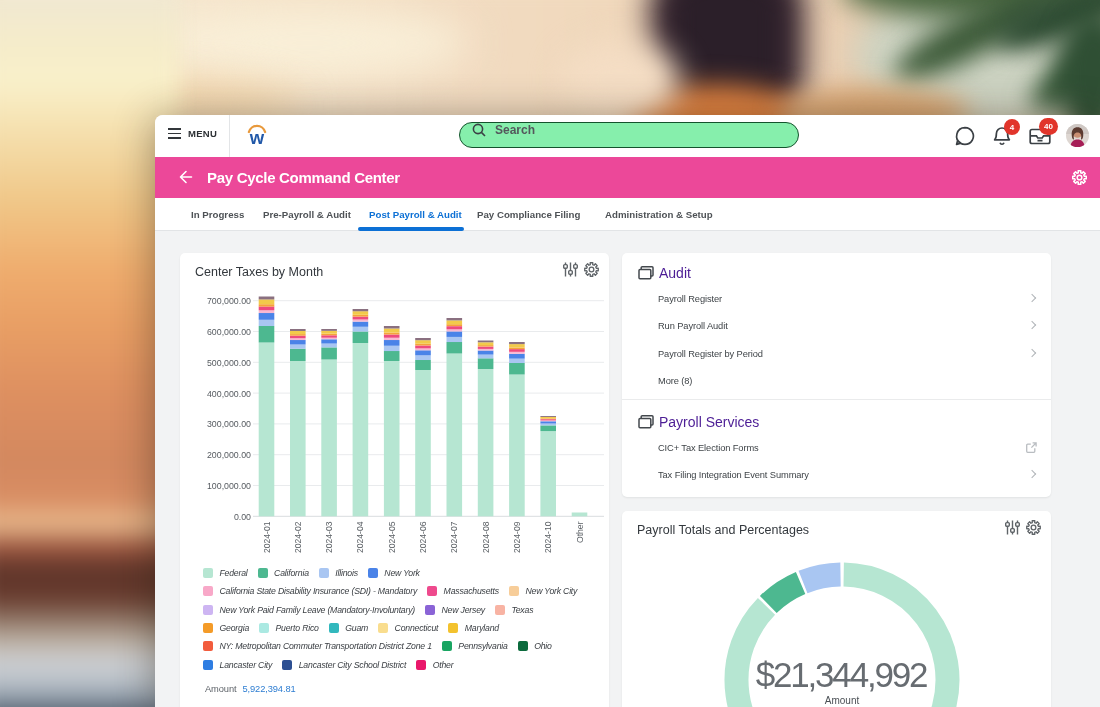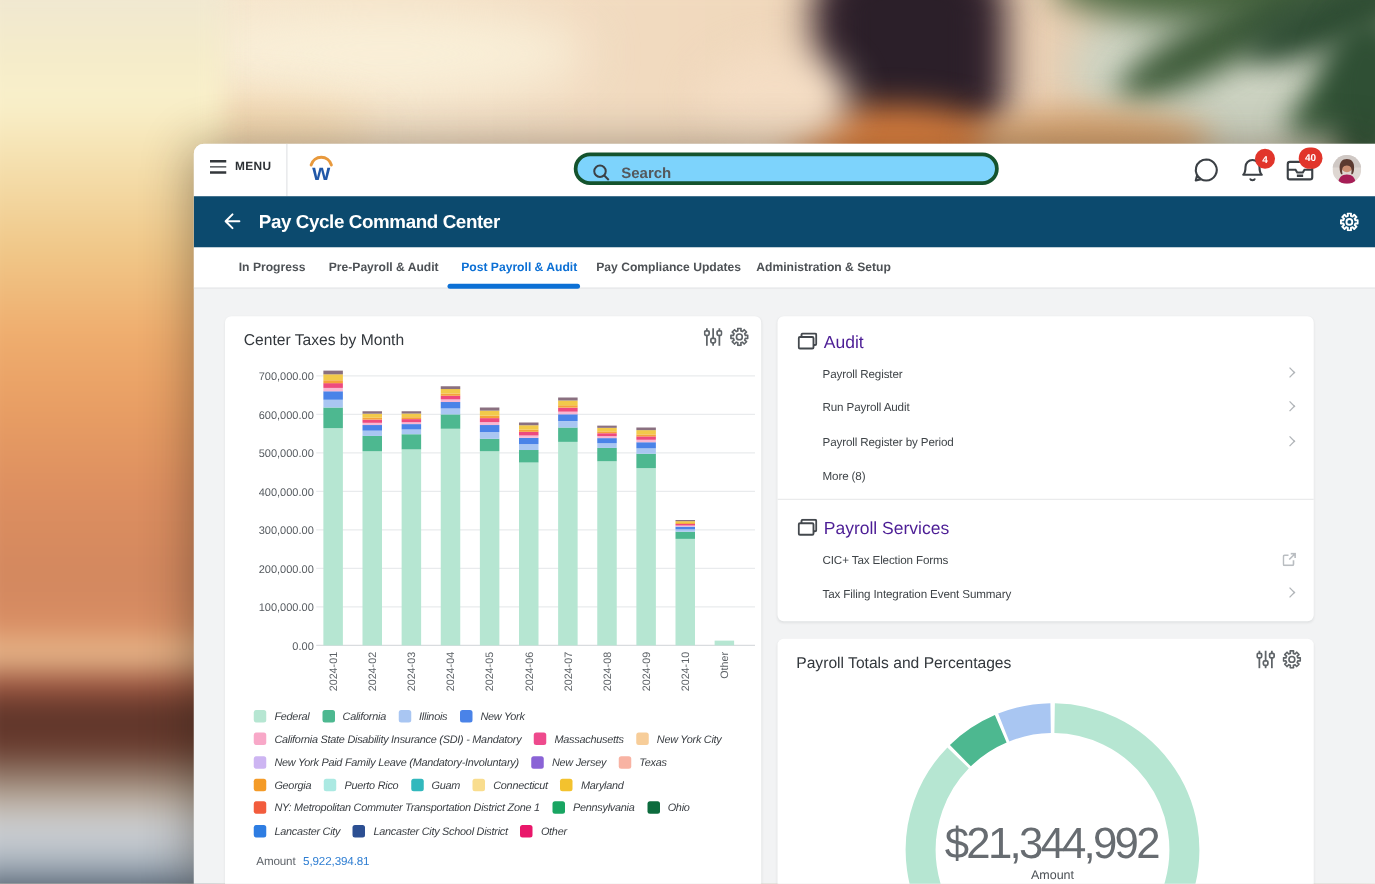--- a/index.html
+++ b/index.html
@@ -8,28 +8,28 @@
   .win { position:absolute; left:155px; top:115px; width:945px; height:592px; background:#f2f3f4;
          border-top-left-radius:8px; overflow:hidden; box-shadow:0 4px 40px rgba(40,30,20,.45); }
   .hdr { position:absolute; left:0; top:0; width:100%; height:42px; background:#fff; }
   .menu { position:absolute; left:13px; top:13px; display:flex; align-items:center; }
   .burger { width:13px; height:11px; display:inline-block; position:relative; }
   .burger i, .burger i:before, .burger i:after { content:""; position:absolute; left:0; width:13px; height:1.7px; background:#33373b; }
   .burger i { top:4.6px; } .burger i:before { top:-4.6px; } .burger i:after { top:4.6px; }
   .menu b { font-size:9.5px; letter-spacing:.3px; color:#2c3034; margin-left:7px; }
   .vdiv { position:absolute; left:74px; top:0; width:1px; height:42px; background:#e3e5e7; }
   .logo { position:absolute; left:91px; top:8px; }
-  .search { position:absolute; left:304px; top:6.5px; width:340px; height:26.5px; background:#7dd3fc;
-            border:3px solid #14532d; border-radius:14px; display:flex; align-items:flex-end; }
+  .search { position:absolute; left:304px; top:6.5px; width:340px; height:26.5px; background:#86efac;
+            border:1px solid #14532d; border-radius:14px; display:flex; align-items:flex-start; }
   .search .mag { margin-left:12px; }
   .search span { font-size:12px; font-weight:bold; color:#54585c; margin-left:9px; }
   .hico { position:absolute; top:10px; }
   .badge { position:absolute; background:#e1352b; color:#fff; font-size:8px; font-weight:bold;
            border-radius:9px; display:flex; align-items:center; justify-content:center; }
-  .bluebar { position:absolute; left:0; top:42px; width:100%; height:41px; background:#0c4a6e; }
+  .bluebar { position:absolute; left:0; top:42px; width:100%; height:41px; background:#ec4899; }
   .backarr { position:absolute; left:21px; top:11px; width:18px; height:18px; }
   .btitle { position:absolute; left:52px; top:12px; font-size:15px; font-weight:bold; color:#fff; letter-spacing:-.3px; }
   .bgear { position:absolute; right:13px; top:12.5px; }
   .tabs { position:absolute; left:0; top:83px; width:100%; height:33px; background:#fff; border-bottom:1px solid #e2e4e6; }
   .tab { position:absolute; top:11px; font-size:9.7px; font-weight:bold; color:#4e5256; }
   .tab.act { color:#0c70d5; }
   .underl { position:absolute; left:203px; top:29px; width:106px; height:3.5px; background:#0c70d5; border-radius:2px; }
   .card { position:absolute; background:#fff; border-radius:5px; box-shadow:0 1px 2px rgba(30,35,40,.08); }
   .ctitle { position:absolute; left:15px; top:12px; font-size:12.5px; color:#33383d; }
   .cicons { position:absolute; right:10px; top:9px; display:flex; gap:6px; align-items:center; }
@@ -135,21 +135,21 @@
     <div class="bgear"><svg width="15" height="15" viewBox="0 0 15 15">
           <path d="M 6.18 0.73 L 8.82 0.73 L 8.70 2.70 L 10.05 3.26 L 11.36 1.78 L 13.22 3.64 L 11.74 4.95 L 12.30 6.30 L 14.27 6.18 L 14.27 8.82 L 12.30 8.70 L 11.74 10.05 L 13.22 11.36 L 11.36 13.22 L 10.05 11.74 L 8.70 12.30 L 8.82 14.27 L 6.18 14.27 L 6.30 12.30 L 4.95 11.74 L 3.64 13.22 L 1.78 11.36 L 3.26 10.05 L 2.70 8.70 L 0.73 8.82 L 0.73 6.18 L 2.70 6.30 L 3.26 4.95 L 1.78 3.64 L 3.64 1.78 L 4.95 3.26 L 6.30 2.70 Z" fill="none" stroke="#ffffff" stroke-width="1.5" stroke-linejoin="round"></path>
           <circle cx="7.5" cy="7.5" r="2.33" fill="none" stroke="#ffffff" stroke-width="1.5"></circle>
         </svg></div>
   </div>
 
   <div class="tabs">
     <div class="tab" style="left:36px">In Progress</div>
     <div class="tab" style="left:108px">Pre-Payroll &amp; Audit</div>
     <div class="tab act" style="left:214px">Post Payroll &amp; Audit</div>
-    <div class="tab" style="left:322px">Pay Compliance Updates</div>
+    <div class="tab" style="left:322px">Pay Compliance Filing</div>
     <div class="tab" style="left:450px">Administration &amp; Setup</div>
     <div class="underl"></div>
   </div>
 
   <div class="card" style="left:25px;top:138px;width:429px;height:560px">
     <div class="ctitle">Center Taxes by Month</div>
     <div class="cicons">
         <svg width="15" height="15" viewBox="0 0 15 15">
           <g stroke="#5f6468" stroke-width="1.4" fill="none">
             <line x1="2.5" y1="0.5" x2="2.5" y2="14.5"></line>

